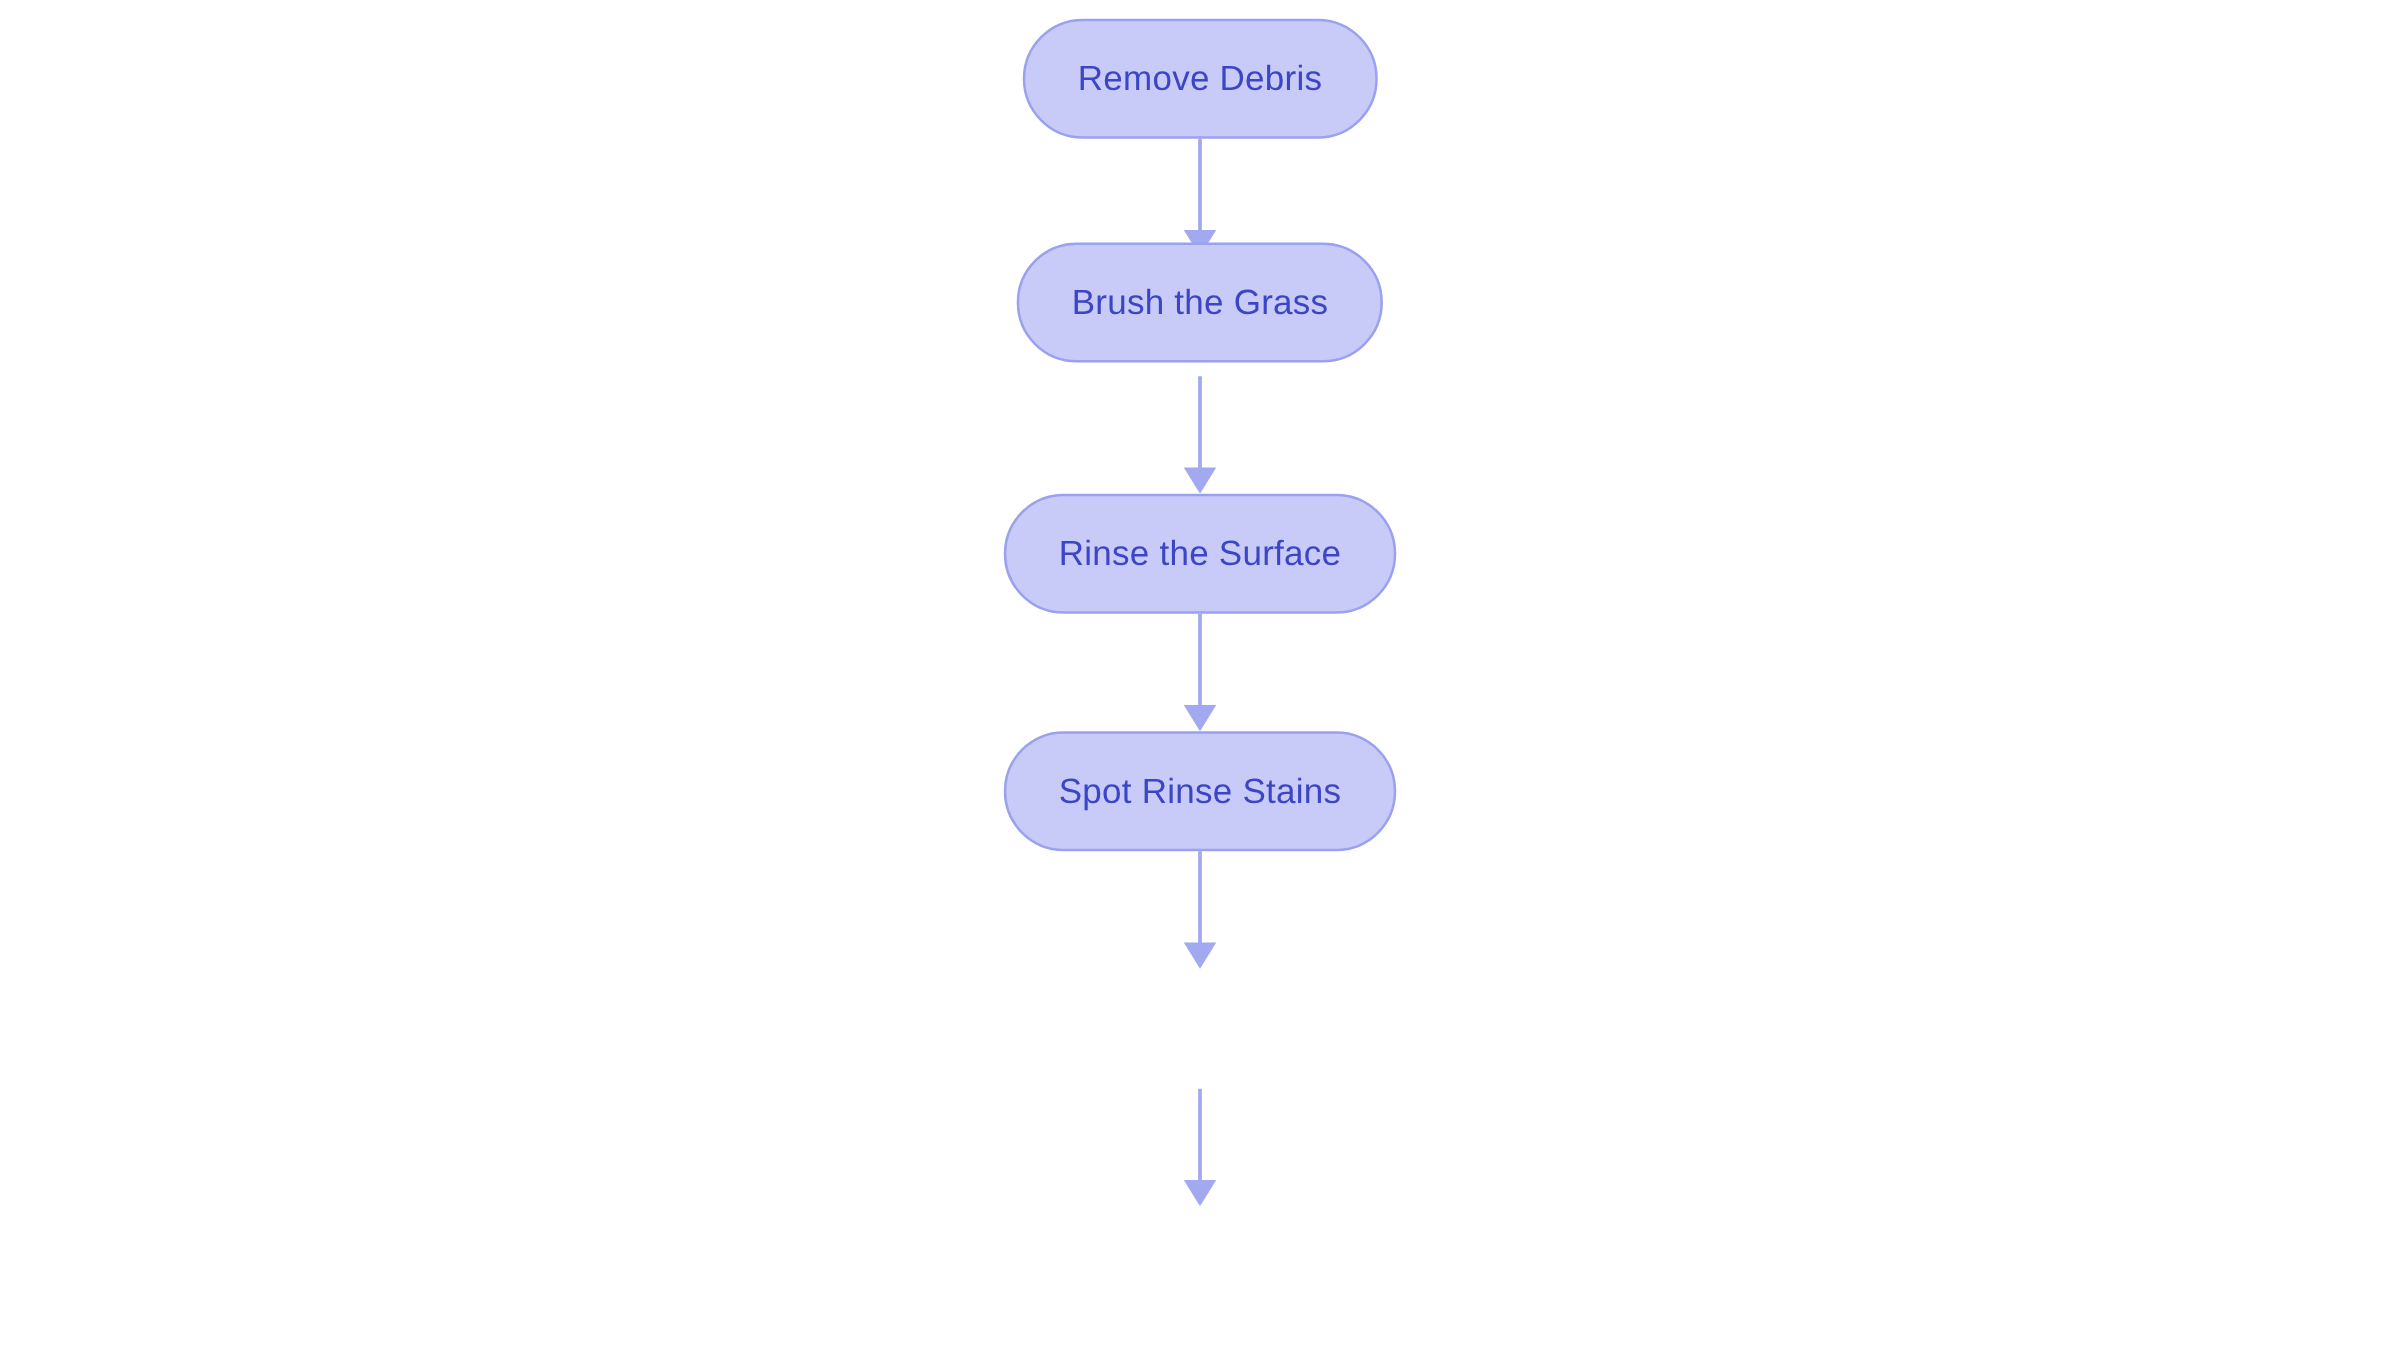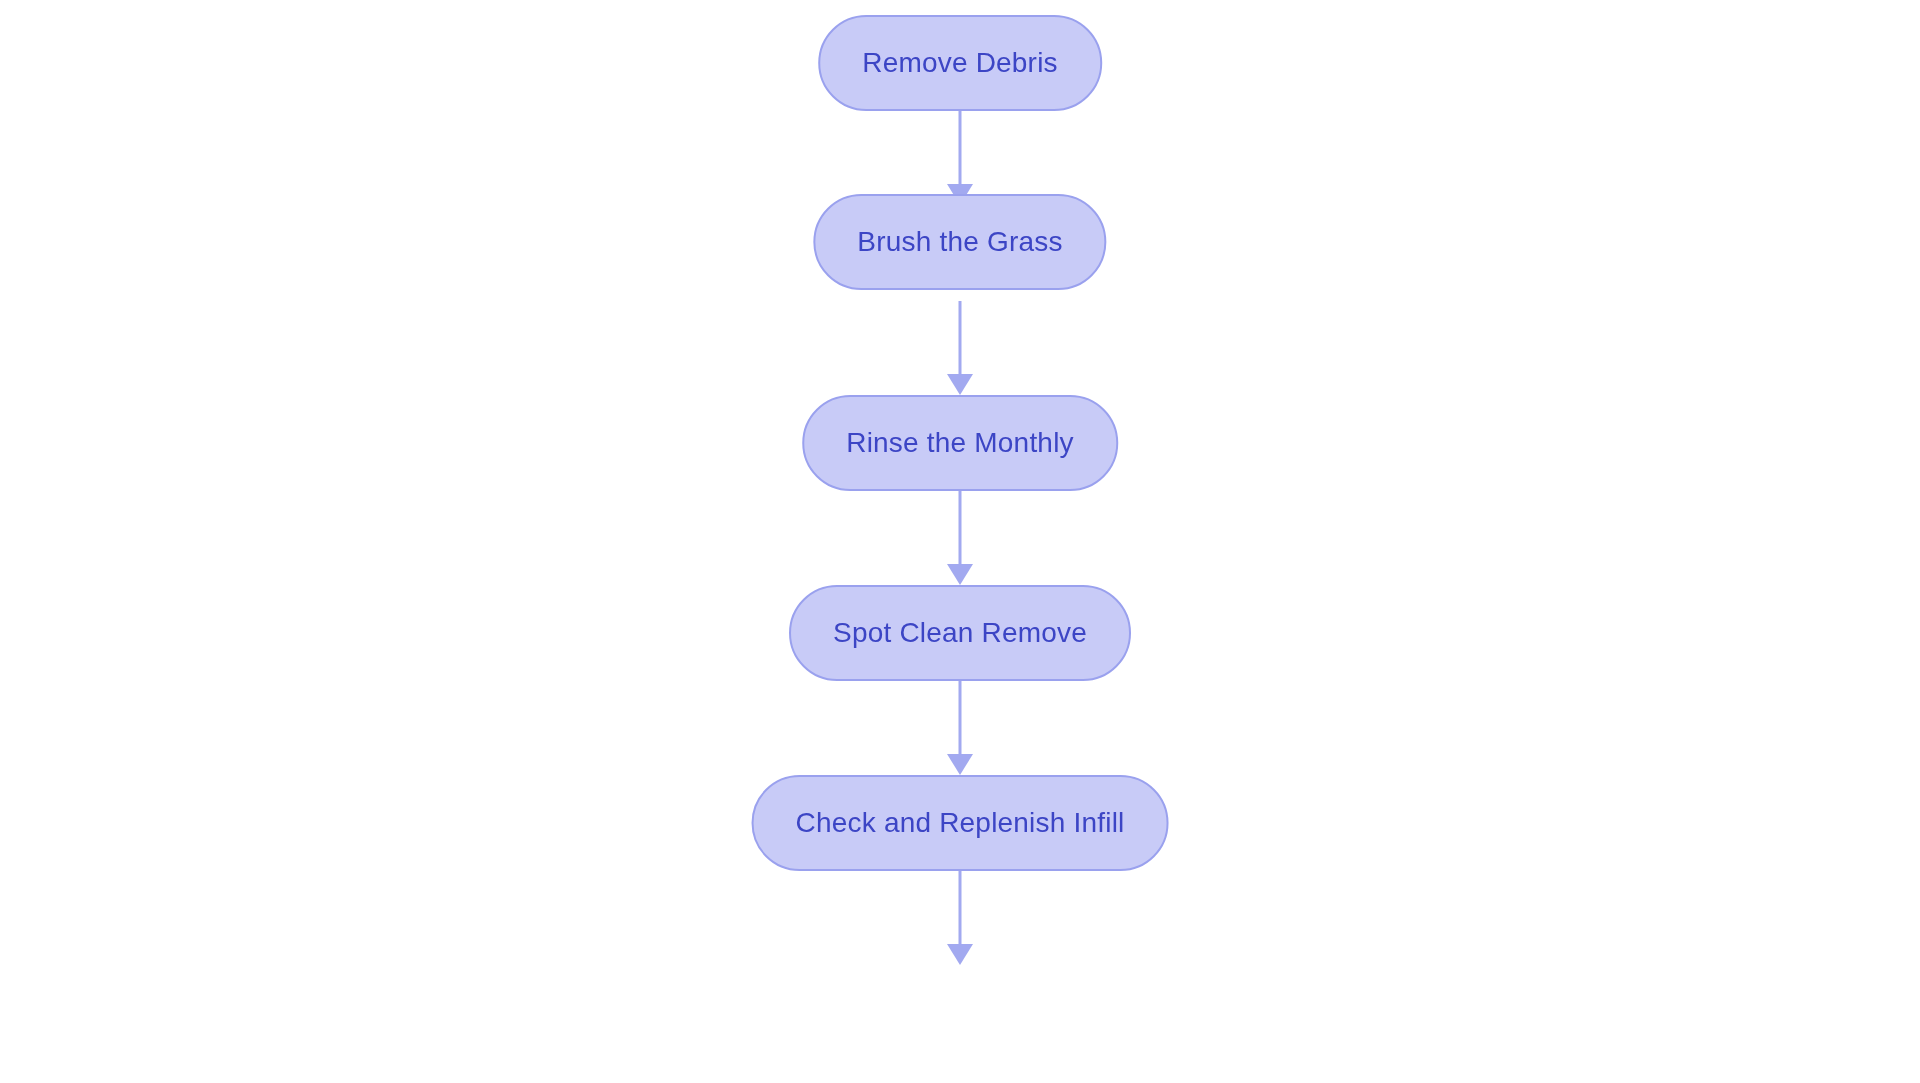--- a/index.html
+++ b/index.html
@@ -81,40 +81,37 @@
   <div class="node" style="top:194px">
     <span>Brush the Grass</span>
   </div>
 
   <div class="arrow" style="top:301px;height:94px">
     <div class="arrow-line"></div>
     <div class="arrow-head"></div>
   </div>
 
   <div class="node" style="top:395px">
-    <span>Rinse the Monthly</span>
+    <span>Rinse the Surface</span>
   </div>
 
   <div class="arrow" style="top:491px;height:94px">
     <div class="arrow-line"></div>
     <div class="arrow-head"></div>
   </div>
 
   <div class="node" style="top:585px">
-    <span>Spot Clean Remove</span>
+    <span>Spot Rinse Stains</span>
   </div>
 
   <div class="arrow" style="top:681px;height:94px">
     <div class="arrow-line"></div>
     <div class="arrow-head"></div>
   </div>
 
-  <div class="node" style="top:775px">
-    <span>Check and Replenish Infill</span>
-  </div>
 
   <div class="arrow" style="top:871px;height:94px">
     <div class="arrow-line"></div>
     <div class="arrow-head"></div>
   </div>
 
 
 </div>
 
 </body></html>

